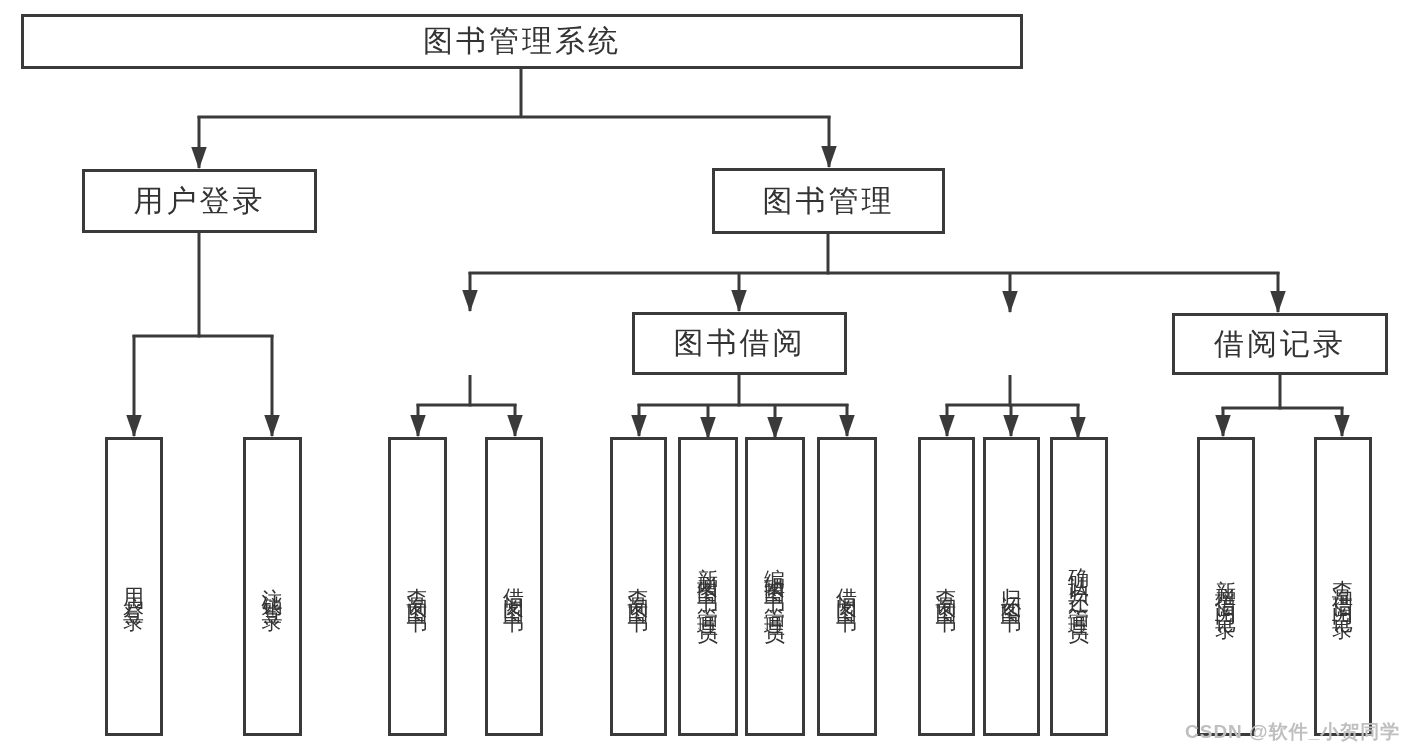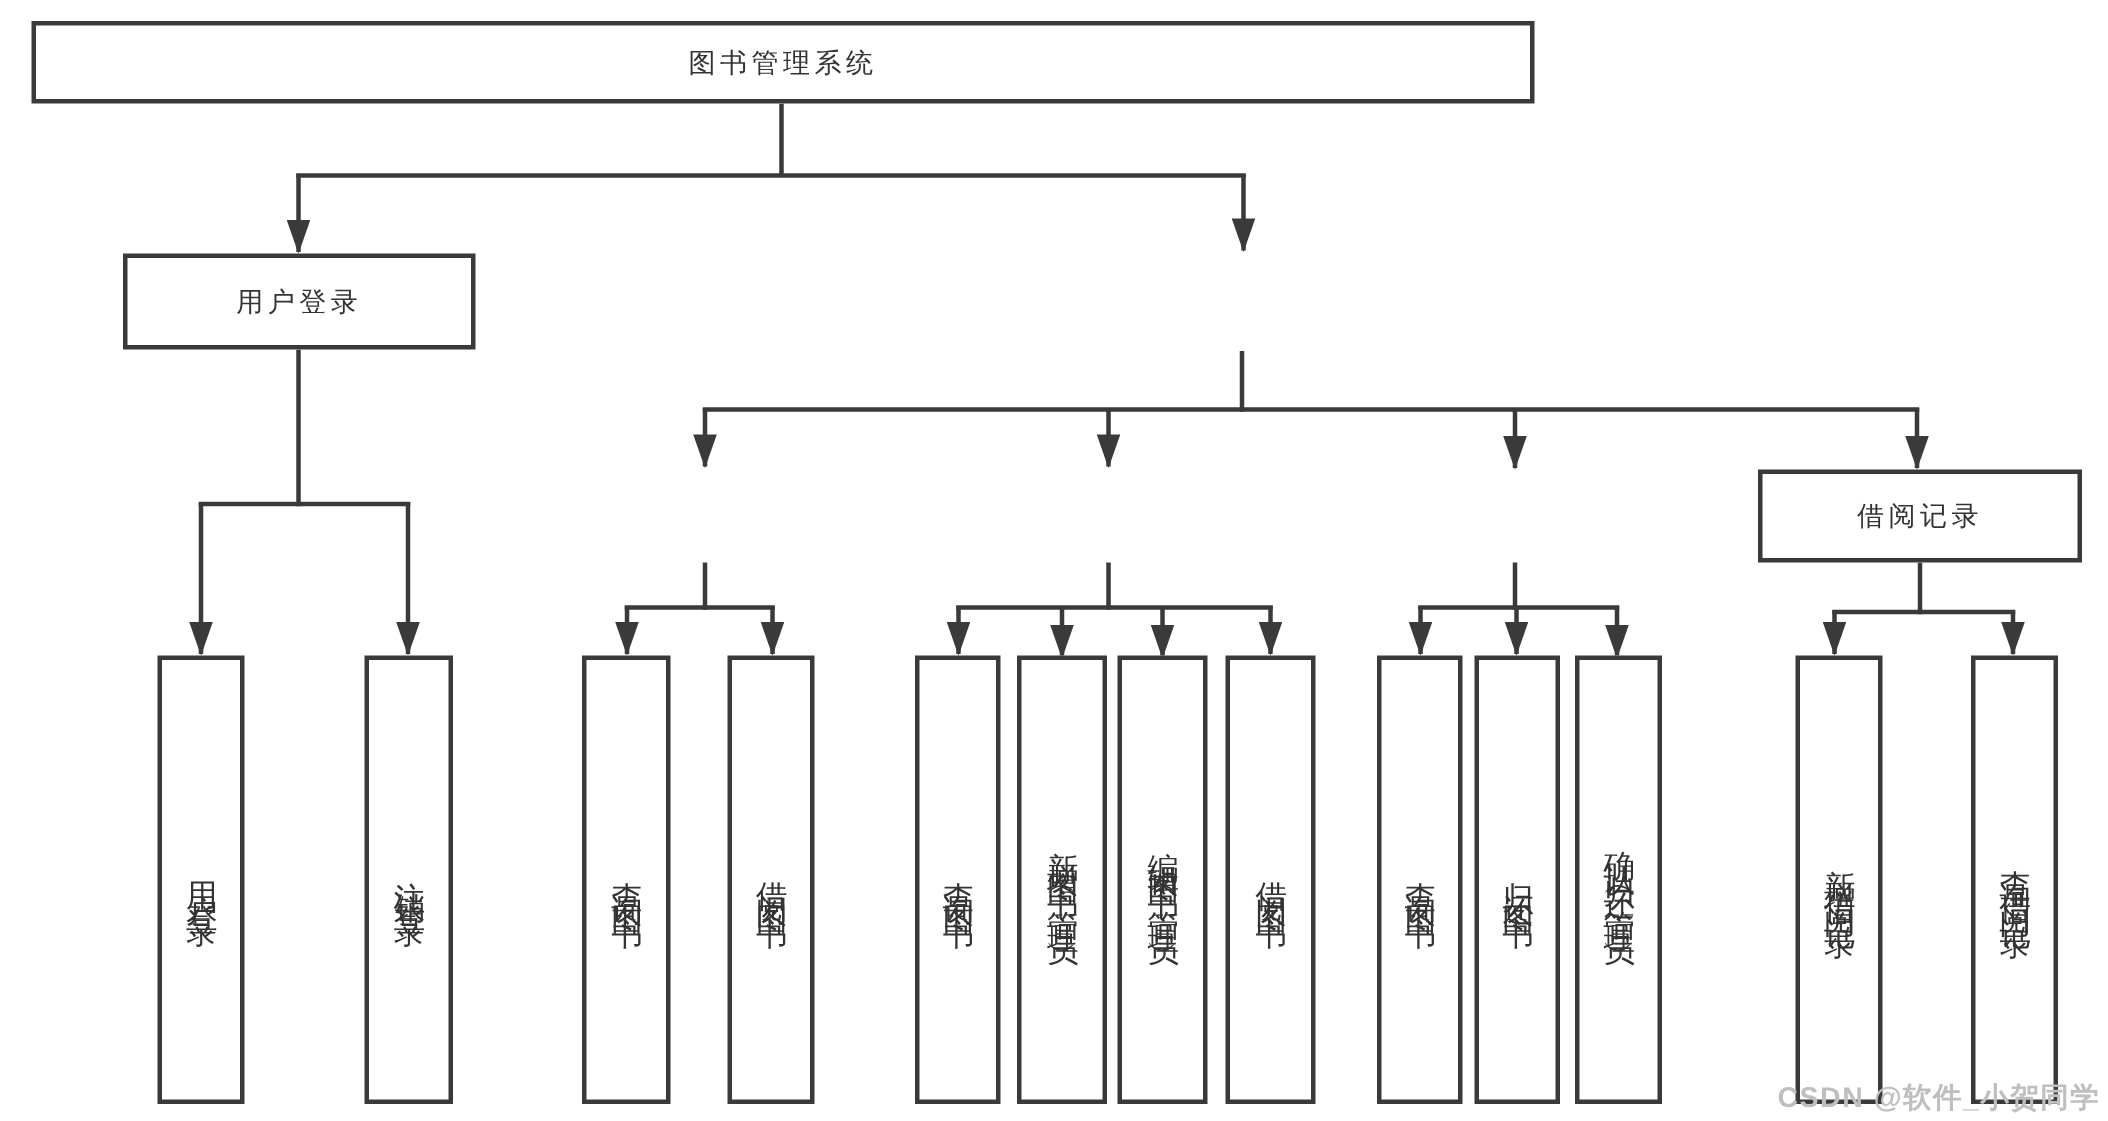--- a/index.html
+++ b/index.html
@@ -11,21 +11,21 @@
     width:1405px;height:747px;background:var(--page-background);
     font-family:"Liberation Sans", sans-serif;overflow:hidden;
   }
   .stage{position:relative;width:1405px;height:747px;}
   .stage svg{position:absolute;left:0;top:0;}
   .cline{stroke:var(--line);stroke-width:3;fill:none;}
   .node{
     position:absolute;box-sizing:border-box;border:3px solid var(--line);
     background:var(--box-background);color:var(--text);
     display:flex;align-items:center;justify-content:center;
-    font-size:18px;letter-spacing:3px;white-space:nowrap;
+    font-size:30px;letter-spacing:3px;white-space:nowrap;
   }
   .vcol{
     position:absolute;box-sizing:border-box;border:3px solid var(--line);
     background:var(--box-background);color:var(--text);
     top:437px;height:299px;
     writing-mode:vertical-rl;text-orientation:mixed;
     display:flex;align-items:center;justify-content:center;
     font-size:21px;letter-spacing:8px;line-height:1;
   }
   .watermark{
@@ -97,21 +97,23 @@
       <path class="cline" d="M1280 375 V409.5"></path>
       <path class="cline" d="M1221.5 408 H1343.5"></path>
       <path class="cline" d="M1223 407 V436" marker-end="url(#arw)"></path>
       <path class="cline" d="M1342 407 V436" marker-end="url(#arw)"></path>
     </g>
   </svg>
 
   <div class="node" style="left:21px;top:14px;width:1002px;height:55px">图书管理系统</div>
 
   <div class="node" style="left:82px;top:169px;width:235px;height:64px">用户登录</div>
+  <div class="node" style="left:712px;top:168px;width:233px;height:66px">图书管理</div>
 
+  <div class="node" style="left:632px;top:312px;width:215px;height:63px">图书借阅</div>
   <div class="node" style="left:1172px;top:313px;width:216px;height:62px">借阅记录</div>
 
   <div class="vcol" style="left:105px;width:58px">用户登录</div>
   <div class="vcol" style="left:243px;width:59px">注销登录</div>
 
   <div class="vcol" style="left:388px;width:59px">查询图书</div>
   <div class="vcol" style="left:485px;width:58px">借阅图书</div>
 
   <div class="vcol" style="left:610px;width:57px">查询图书</div>
   <div class="vcol" style="left:678px;width:60px">新增图书（管理员）</div>

